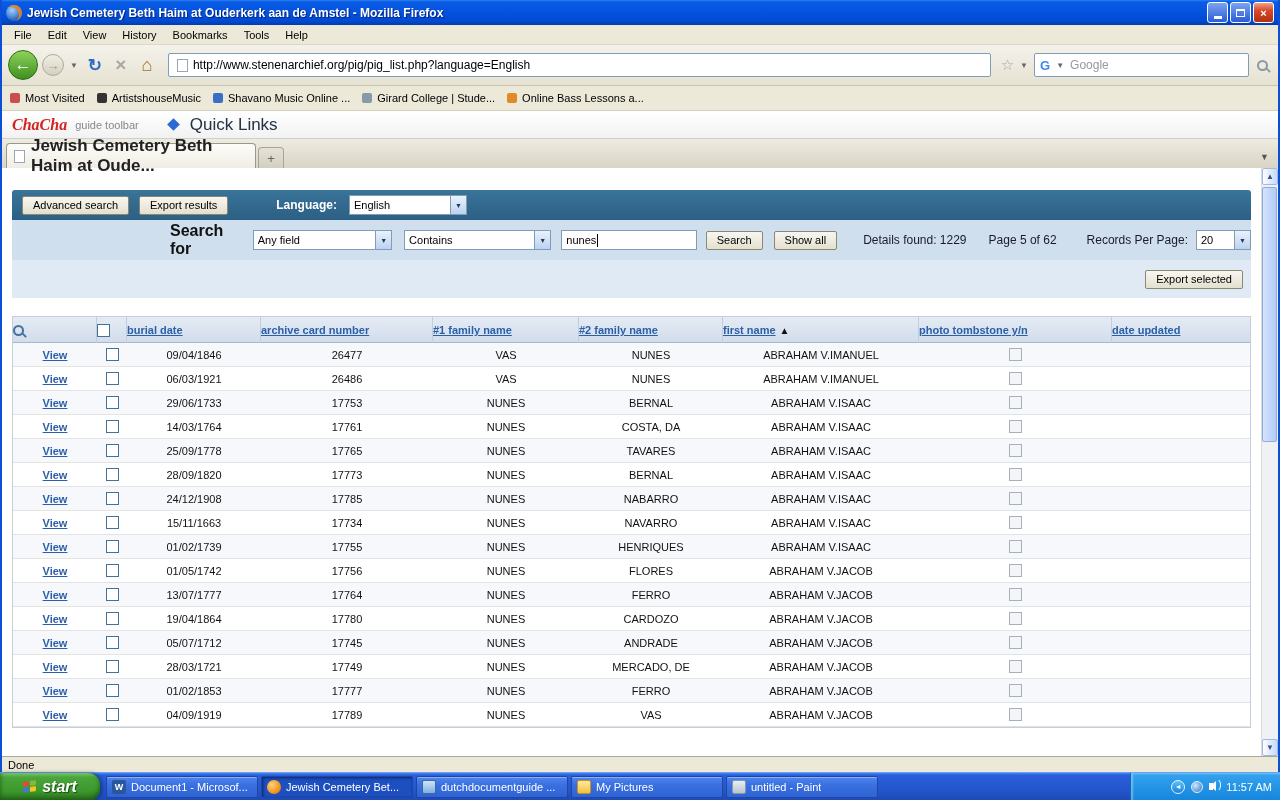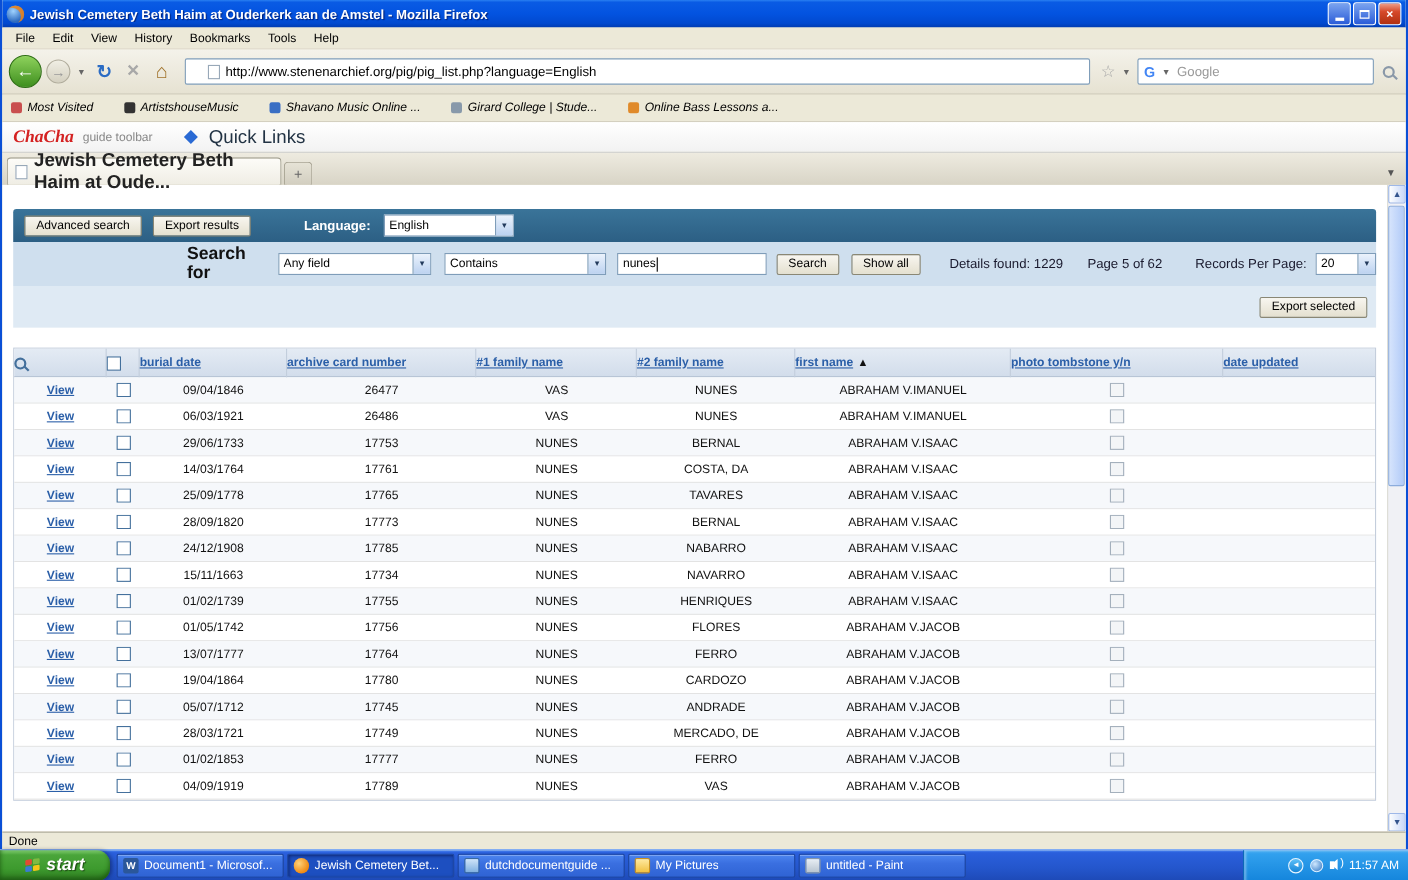--- a/index.html
+++ b/index.html
@@ -23,32 +23,32 @@
 
   
   .navbar { height:41px; background:linear-gradient(#f4f2ea,#e6e2d2); border-bottom:1px solid #c8c4b4; display:flex; align-items:center; padding:0 6px; gap:4px; }
   .nav-back { width:30px; height:30px; border-radius:50%; border:1px solid #2d6e14; background:linear-gradient(#8ed25c,#3f8f1f); color:#fff; font-size:17px; font-weight:bold; display:flex; align-items:center; justify-content:center; }
   .nav-fwd { width:22px; height:22px; border-radius:50%; border:1px solid #b0ac9c; background:linear-gradient(#f0eee4,#d4d0c0); color:#999; font-size:13px; font-weight:bold; display:flex; align-items:center; justify-content:center; }
   .nav-dd { font-size:8px; color:#666; padding:0 2px; }
   .nav-ico { width:22px; text-align:center; font-size:17px; font-weight:bold; }
   .ico-reload { color:#2b6cc4; }
   .ico-stop { color:#a8a8a8; font-size:19px; }
   .ico-home { color:#a0722a; font-size:18px; }
-  .urlbar { flex:1; height:24px; background:#fff; border:1px solid #7f9db9; border-radius:2px; display:flex; align-items:center; padding:0 20px; gap:5px; margin:0 6px; }
+  .urlbar { flex:1; height:24px; background:#fff; border:1px solid #7f9db9; border-radius:2px; display:flex; align-items:center; padding:0 8px; gap:5px; margin:0 6px; }
   .page-ico { width:11px; height:13px; background:#fff; border:1px solid #98a8b8; flex:0 0 auto; }
   .url-text { font-size:12px; color:#000; white-space:nowrap; overflow:hidden; flex:1; }
   .star { font-size:15px; color:#a8a8a8; }
   .googlebox { width:215px; height:24px; background:#fff; border:1px solid #7f9db9; border-radius:2px; display:flex; align-items:center; padding:0 5px; gap:4px; }
   .g-logo { font-size:13px; font-weight:bold; color:#4285f4; }
   .g-text { font-size:12px; color:#999; flex:1; }
   .mag { width:11px; height:11px; border:2px solid #8a98a8; border-radius:50%; position:relative; flex:0 0 auto; margin:0 4px; }
   .mag::after { content:""; position:absolute; width:6px; height:2px; background:#8a98a8; transform:rotate(45deg); right:-5px; bottom:-2px; }
 
   
-  .bookmarksbar { height:25px; background:#ece9d8; border-bottom:1px solid #d4d0c0; display:flex; align-items:center; padding-left:8px; gap:28px;font-style:italic; }
+  .bookmarksbar { height:25px; background:#ece9d8; border-bottom:1px solid #d4d0c0; display:flex; align-items:center; padding-left:8px; gap:12px; }
   .bm { display:flex; align-items:center; gap:5px; font-size:11px; color:#000; }
   .bm-ico { width:10px; height:10px; border-radius:2px; flex:0 0 auto; }
 
   
   .chachabar { height:28px; background:linear-gradient(#ffffff,#f2f2f2); border-bottom:1px solid #cfcfcf; display:flex; align-items:center; padding-left:10px; gap:8px; }
   .chacha-logo { font-family:"Liberation Serif", serif; font-style:italic; font-weight:bold; font-size:16px; color:#d42222; }
   .chacha-tag { font-size:11px; color:#888; margin-right:18px; }
   .ql-ico { width:9px; height:9px; background:#2a6ad4; transform:rotate(45deg); margin:0 4px; }
   .ql-label { font-size:17px; color:#223344; }
 

